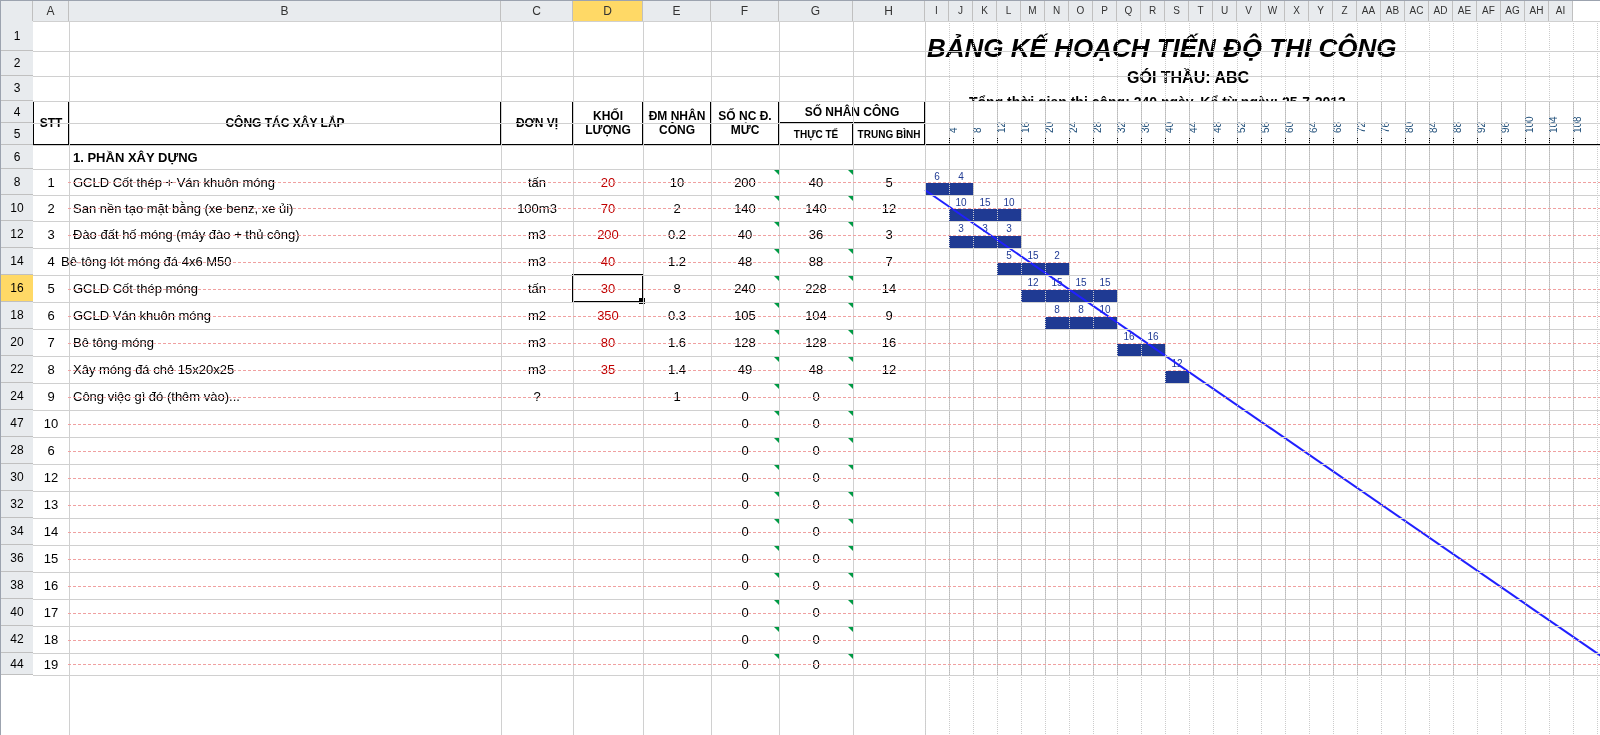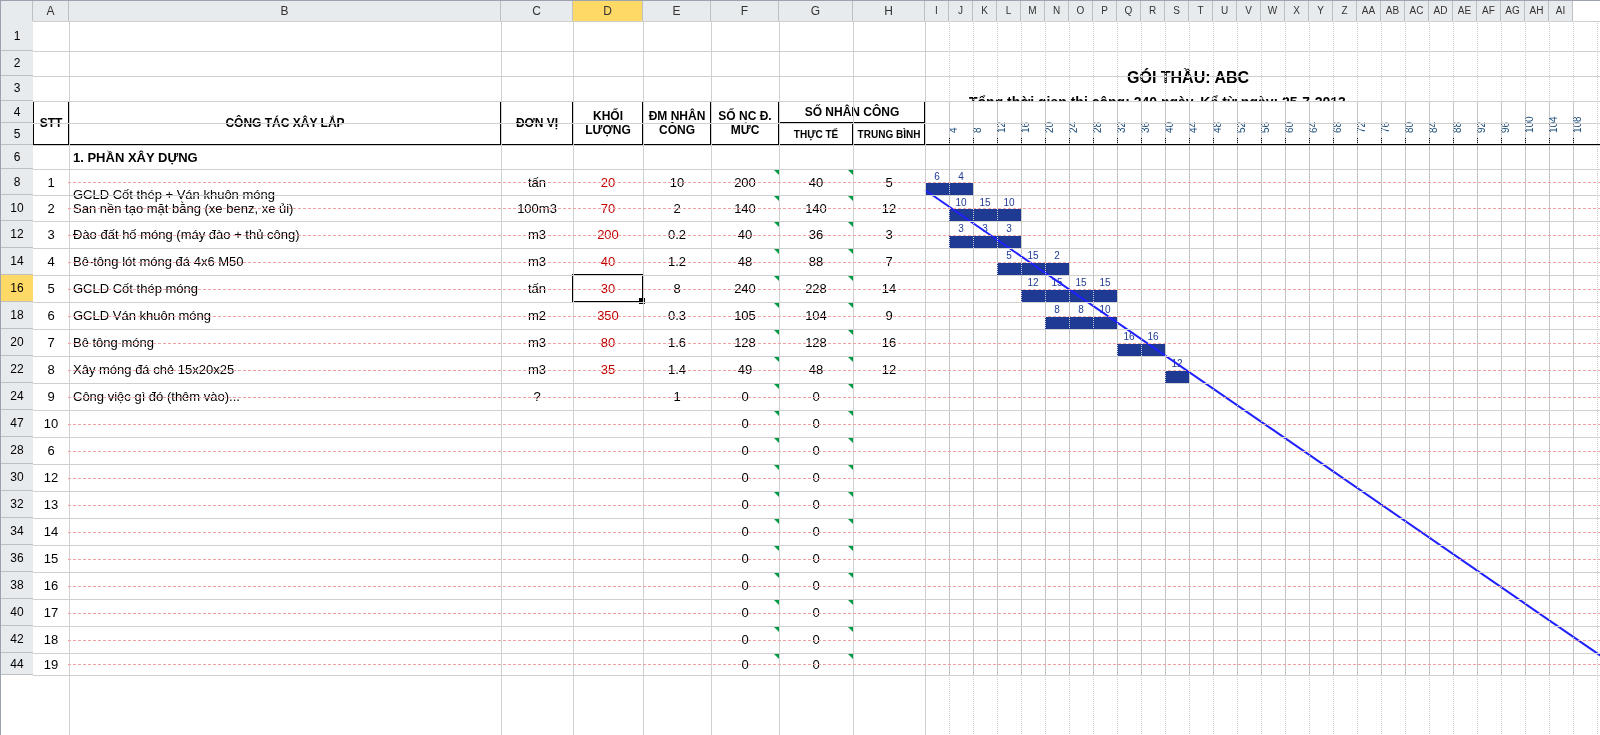--- a/index.html
+++ b/index.html
@@ -113,40 +113,41 @@
       <div class="rn" style="top: 524px; height: 27px; line-height: 27px;">36</div>
       <div class="rn" style="top: 551px; height: 27px; line-height: 27px;">38</div>
       <div class="rn" style="top: 578px; height: 27px; line-height: 27px;">40</div>
       <div class="rn" style="top: 605px; height: 27px; line-height: 27px;">42</div>
       <div class="rn" style="top: 632px; height: 22px; line-height: 22px;">44</div>
     </div>
 
   <div class="sheet" id="sheet">
 
 
+    <div class="title1" style="left:894px;top:12px">BẢNG KẾ HOẠCH TIẾN ĐỘ THI CÔNG</div>
     <div class="title2" style="left:1094px;top:48px">GÓI THẦU: ABC</div>
     <div class="title3" style="left:936px;top:73px">Tổng thời gian thi công: 240 ngày. Kể từ ngày: 25-7-2013</div>
 
     <div id="thBlock">
         <div class="thcell" style="left: 0px; top: 80px; width: 36px; height: 44px;">STT</div>
         <div class="thcell" style="left: 36px; top: 80px; width: 432px; height: 44px;">CÔNG TÁC XÂY LẮP</div>
         <div class="thcell" style="left: 468px; top: 80px; width: 72px; height: 44px;">ĐƠN VỊ</div>
         <div class="thcell" style="left: 540px; top: 80px; width: 70px; height: 44px;">KHỐI LƯỢNG</div>
         <div class="thcell" style="left: 610px; top: 80px; width: 68px; height: 44px;">ĐM NHÂN CÔNG</div>
         <div class="thcell" style="left: 678px; top: 80px; width: 68px; height: 44px;">SỐ NC Đ. MỨC</div>
         <div class="thcell" style="left: 746px; top: 80px; width: 146px; height: 22px;">SỐ NHÂN CÔNG</div>
         <div class="thcell small" style="left: 746px; top: 102px; width: 74px; height: 22px;">THỰC TẾ</div>
         <div class="thcell small" style="left: 820px; top: 102px; width: 72px; height: 22px;">TRUNG BÌNH</div>
       </div>
 
     <div class="bcell bold" id="sectionCell" style="left: 36px; top: 124px; width: 432px; height: 24px;">1. PHẦN XÂY DỰNG</div>
 
     <div id="bodyRows">
         <div class="bcell center " style="left: 0px; top: 148px; width: 36px; height: 26px;">1</div>
-        <div class="bcell" style="left: 36px; top: 160px; width: 432px; height: 26px;">GCLD Cốt thép + Ván khuôn móng</div>
+        <div class="bcell" style="left: 36px; top: 148px; width: 432px; height: 26px;">GCLD Cốt thép + Ván khuôn móng</div>
         <div class="bcell center " style="left: 468px; top: 148px; width: 72px; height: 26px;">tấn</div>
         <div class="bcell center red" style="left: 540px; top: 148px; width: 70px; height: 26px;">20</div>
         <div class="bcell center " style="left: 610px; top: 148px; width: 68px; height: 26px;">10</div>
         <div class="bcell center " style="left: 678px; top: 148px; width: 68px; height: 26px;">200<span class="tri"></span></div>
         <div class="bcell center " style="left: 746px; top: 148px; width: 74px; height: 26px;">40<span class="tri"></span></div>
         <div class="bcell center " style="left: 820px; top: 148px; width: 72px; height: 26px;">5</div>
         <div class="bcell center " style="left: 0px; top: 174px; width: 36px; height: 26px;">2</div>
         <div class="bcell" style="left: 36px; top: 174px; width: 432px; height: 26px;">San nền tạo mặt bằng (xe benz, xe ủi)</div>
         <div class="bcell center " style="left: 468px; top: 174px; width: 72px; height: 26px;">100m3</div>
         <div class="bcell center red" style="left: 540px; top: 174px; width: 70px; height: 26px;">70</div>
@@ -156,21 +157,21 @@
         <div class="bcell center " style="left: 820px; top: 174px; width: 72px; height: 26px;">12</div>
         <div class="bcell center " style="left: 0px; top: 200px; width: 36px; height: 27px;">3</div>
         <div class="bcell" style="left: 36px; top: 200px; width: 432px; height: 27px;">Đào đất hố móng (máy đào + thủ công)</div>
         <div class="bcell center " style="left: 468px; top: 200px; width: 72px; height: 27px;">m3</div>
         <div class="bcell center red" style="left: 540px; top: 200px; width: 70px; height: 27px;">200</div>
         <div class="bcell center " style="left: 610px; top: 200px; width: 68px; height: 27px;">0.2</div>
         <div class="bcell center " style="left: 678px; top: 200px; width: 68px; height: 27px;">40<span class="tri"></span></div>
         <div class="bcell center " style="left: 746px; top: 200px; width: 74px; height: 27px;">36<span class="tri"></span></div>
         <div class="bcell center " style="left: 820px; top: 200px; width: 72px; height: 27px;">3</div>
         <div class="bcell center " style="left: 0px; top: 227px; width: 36px; height: 27px;">4</div>
-        <div class="bcell" style="left: 36px; top: 227px; width: 432px; height: 27px;">Bê-tông lót móng đá 4x6 M50</div>
+        <div class="bcell" style="left: 24px; top: 227px; width: 432px; height: 27px;">Bê-tông lót móng đá 4x6 M50</div>
         <div class="bcell center " style="left: 468px; top: 227px; width: 72px; height: 27px;">m3</div>
         <div class="bcell center red" style="left: 540px; top: 227px; width: 70px; height: 27px;">40</div>
         <div class="bcell center " style="left: 610px; top: 227px; width: 68px; height: 27px;">1.2</div>
         <div class="bcell center " style="left: 678px; top: 227px; width: 68px; height: 27px;">48<span class="tri"></span></div>
         <div class="bcell center " style="left: 746px; top: 227px; width: 74px; height: 27px;">88<span class="tri"></span></div>
         <div class="bcell center " style="left: 820px; top: 227px; width: 72px; height: 27px;">7</div>
         <div class="bcell center " style="left: 0px; top: 254px; width: 36px; height: 27px;">5</div>
         <div class="bcell" style="left: 36px; top: 254px; width: 432px; height: 27px;">GCLD Cốt thép móng</div>
         <div class="bcell center " style="left: 468px; top: 254px; width: 72px; height: 27px;">tấn</div>
         <div class="bcell center red" style="left: 540px; top: 254px; width: 70px; height: 27px;">30</div>

